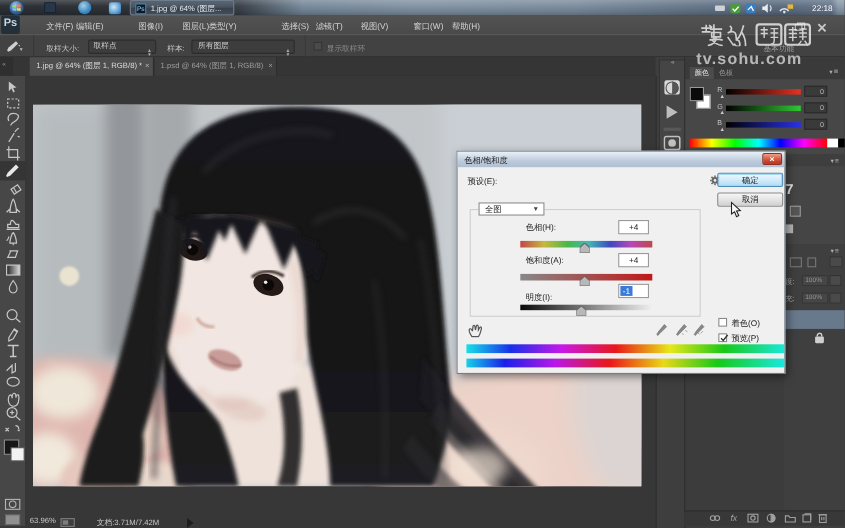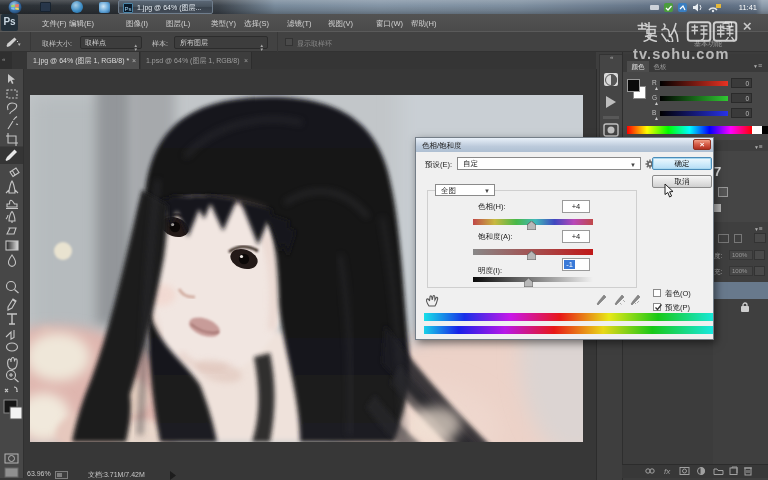--- a/index.html
+++ b/index.html
@@ -23,21 +23,21 @@
 #rightcol{left:596px;top:69px;width:172px;height:411px;background:#3e3e3e}
 #dialog{left:415px;top:137px;width:299px;height:203px;background:#f0f0f0;border:1px solid #747e88;box-shadow:2px 3px 8px rgba(0,0,0,.5);z-index:20}
 #wm{z-index:30}
 </style></head>
 <body>
 <div id="taskbar" class="abs"></div>
 <div id="taskbtn" class="abs">
     <span class="ps">Ps</span>
     <span class="tt">1.jpg @ 64% (图层...</span>
   </div>
-<div id="clock" class="abs">11:41</div>
+<div id="clock" class="abs">22:18</div>
 <svg class="abs" style="left:649px;top:2px;z-index:3" width="78" height="11" viewBox="0 0 78 11">
 <rect x="1" y="3" width="9" height="5" rx="1" fill="#d8dde2" opacity=".9"></rect>
 <rect x="15" y="1" width="9" height="9" rx="2" fill="#4a9c3c"></rect>
     <path d="M17 6 l2 2 3.5-4" stroke="#fff" stroke-width="1.2" fill="none"></path>
 <rect x="29" y="1" width="9" height="9" rx="2" fill="#3a7ec0"></rect>
     <path d="M31 7 l3-3 2 4" stroke="#fff" stroke-width="1.2" fill="none"></path>
 <path d="M44 4 h2 l3 -2.5 v8 l-3 -2.5 h-2 Z" fill="#e8ecf0"></path>
     <path d="M51 3 q2 2.5 0 5" stroke="#e8ecf0" fill="none"></path>
 <path d="M60 8 a5 5 0 0 1 8 0" stroke="#dfe4e8" stroke-width="1.4" fill="none"></path>
     <circle cx="64" cy="9" r="1.2" fill="#dfe4e8"></circle>
@@ -60,22 +60,22 @@
 </svg>
 <div class="abs" style="left:40px;top:2px;width:11px;height:10px;background:#27374c;border-radius:1px;z-index:3;border:1px solid #16222f;opacity:.9"></div>
 <div class="abs" style="left:71px;top:1px;width:12px;height:12px;border-radius:6px;background:radial-gradient(circle at 40% 35%,#aed6ef,#3f92cc 55%,#1a5f98);z-index:3;opacity:.95"></div>
 <div class="abs" style="left:99px;top:2px;width:11px;height:11px;background:radial-gradient(circle at 40% 40%,#cfe7f7,#5a9fd4 60%,#2a5a8a);border-radius:2px;z-index:3"></div>
 <div id="menubar" class="abs"></div>
 <div id="pslogo" class="abs">Ps</div>
 <div class="menu" style="left:42px">文件(F)</div>
 <div class="menu" style="left:69px">编辑(E)</div>
 <div class="menu" style="left:126px">图像(I)</div>
 <div class="menu" style="left:166px">图层(L)</div>
-<div class="menu" style="left:211px">类型(Y)</div>
-<div class="menu" style="left:244px">选择(S)</div>
+<div class="menu" style="left:190px">类型(Y)</div>
+<div class="menu" style="left:256px">选择(S)</div>
 <div class="menu" style="left:287px">滤镜(T)</div>
 <div class="menu" style="left:328px">视图(V)</div>
 <div class="menu" style="left:376px">窗口(W)</div>
 <div class="menu" style="left:411px">帮助(H)</div>
 <div id="optbar" class="abs">
  <svg class="abs" style="left:4px;top:4px" width="16" height="13" viewBox="0 0 16 13">
       <path d="M10.5 1.5 12.5 3.5 6 10 3.5 11 2.5 10 3.5 7.5Z" fill="#cfcfcf"></path>
       <path d="M13 5 14 6" stroke="#cfcfcf"></path>
     </svg>
  <span class="abs" style="left:17px;top:10px;font-size:4.5px;color:#bbb">▼</span>
@@ -291,21 +291,20 @@
   <rect x="103" y="2" width="6" height="7"></rect>
         <path d="M102 2 h8 M105 4 v3 M107 4 v3"></path>
   </g>
  </svg>
 </div>
 <div id="dialog" class="abs">
  <div class="abs" style="left:0;top:0;width:297px;height:14px;background:linear-gradient(180deg,#e8f0f8,#bccadb 60%,#aebfd2)"></div>
  <span class="abs" style="left:6px;top:3px;font-size:7.5px;color:#222">色相/饱和度</span>
  <div class="abs" style="left:277px;top:1px;width:18px;height:11px;background:linear-gradient(180deg,#f0a088,#d8604a 45%,#b03020);border:1px solid #903020;border-radius:2px;color:#fff;font-size:8px;line-height:10px;text-align:center;font-weight:bold">×</div>
  <span class="abs" style="left:9px;top:22px;font-size:7.5px;color:#1a1a1a">预设(E):</span>
- <div class="abs" style="left:41px;top:19px;width:184px;height:13px;background:#fff;border:1px solid #8a8a8a;font-size:7.5px;color:#1a1a1a;line-height:12px;padding-left:5px">自定<span style="position:absolute;right:4px;top:1px;font-size:6px;color:#444">▼</span></div>
  <svg class="abs" style="left:229px;top:21px" width="14" height="10" viewBox="0 0 14 10">
       <circle cx="5" cy="5" r="3" fill="#666"></circle>
       <circle cx="5" cy="5" r="1.2" fill="#f0f0f0"></circle>
       <g stroke="#666" stroke-width="1.4">
         <path d="M5 .5 V2 M5 8 V9.5 M.5 5 H2 M8 5 H9.5 M1.8 1.8 L2.9 2.9 M7.1 7.1 L8.2 8.2 M8.2 1.8 L7.1 2.9 M2.9 7.1 L1.8 8.2"></path>
       </g>
       <path d="M11 4 l1.5 2 1.5-2Z" fill="#555"></path>
     </svg>
  <div class="abs" style="left:236px;top:19px;width:60px;height:13px;background:linear-gradient(180deg,#f0f8fd,#d1ecfb 50%,#b5dcf5);border:1px solid #4c8cb8;border-radius:2px;font-size:7.5px;color:#111;text-align:center;line-height:12px;box-shadow:0 0 0 1px #a8d8f0 inset">确定</div>
  <div class="abs" style="left:236px;top:37px;width:60px;height:13px;background:linear-gradient(180deg,#f6f6f6,#e4e4e4 50%,#d0d0d0);border:1px solid #8a8a8a;border-radius:2px;font-size:7.5px;color:#111;text-align:center;line-height:12px">取消</div>

